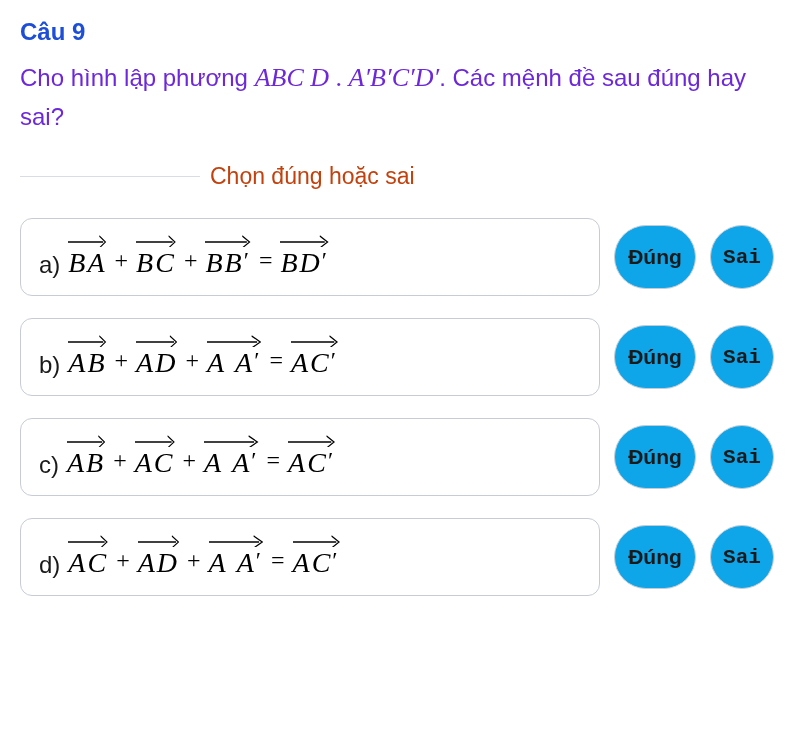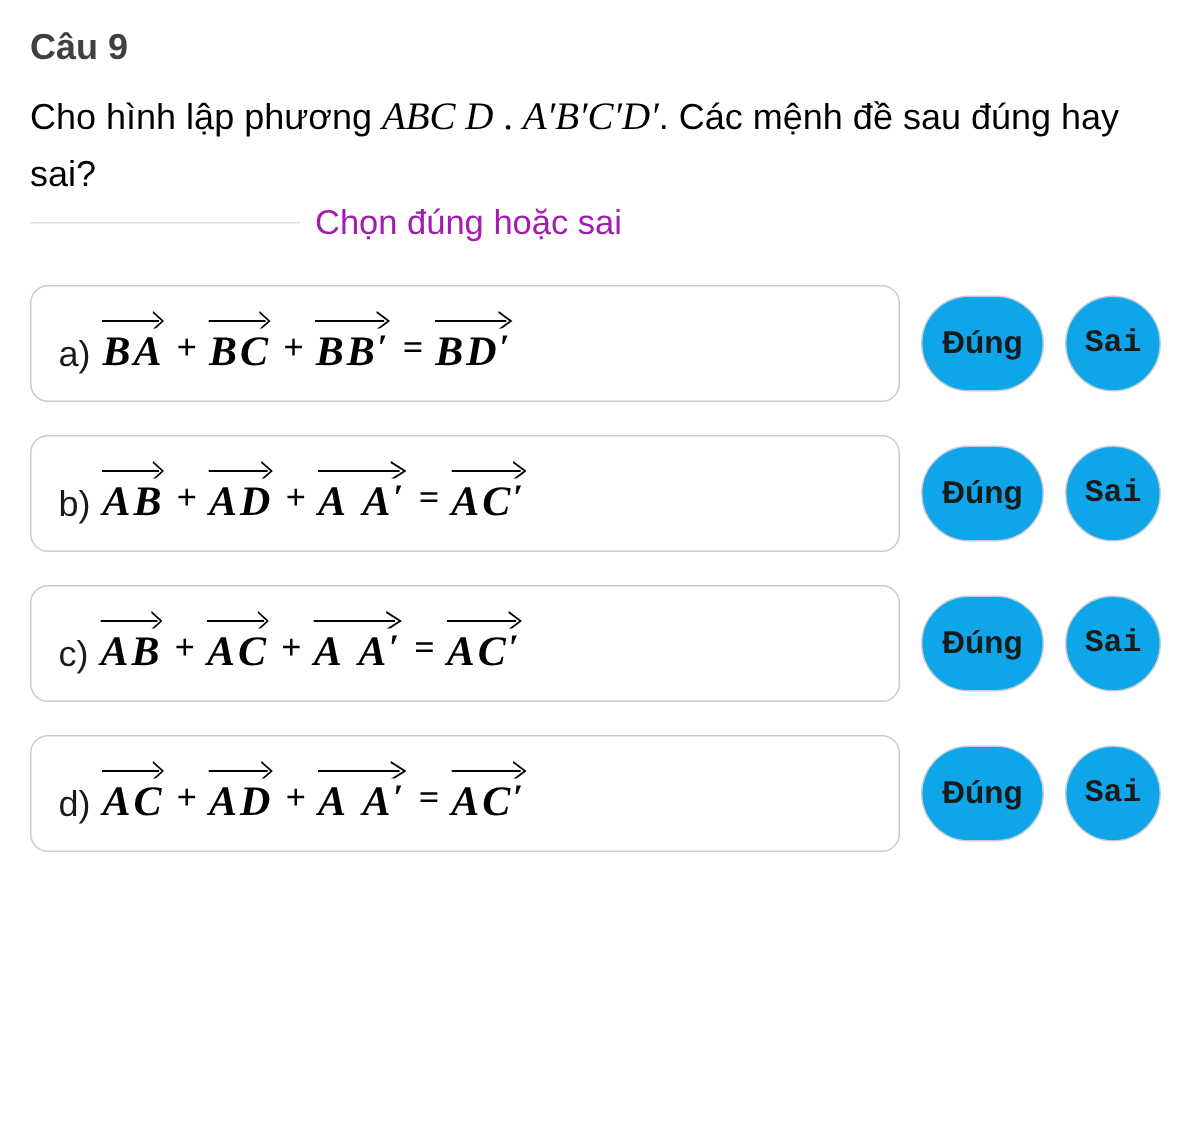--- a/index.html
+++ b/index.html
@@ -9,43 +9,44 @@
     font-family: Arial, Helvetica, sans-serif;
     background: #ffffff;
     width: 794px;
   }
   .container {
     padding: 18px 20px 30px 20px;
   }
   .q-title {
     font-size: 24px;
     font-weight: 700;
-    color: #404040;
+    color: #1d4ed8;
     margin-bottom: 12px;
   }
   .q-text {
     font-size: 24px;
-    color: #000000;
+    color: #6d28d9;
     line-height: 1.55;
+    margin-bottom: 28px;
   }
   .math-i { font-style: italic; font-family: 'Times New Roman', Times, serif; font-size: 26px; }
   .prime { font-family: 'Times New Roman', Times, serif; font-size: 26px; }
   .instruction-row {
     display: flex;
     align-items: center;
     margin-bottom: 28px;
   }
   .instr-line {
     flex: 0 0 180px;
     height: 1px;
     background: #d9dde3;
   }
   .instruction {
     font-size: 23px;
-    color: #a21caf;
+    color: #c2410c;
     padding: 0 10px;
     flex: 1;
     text-align: left;
   }
   .option-row {
     display: flex;
     align-items: center;
     gap: 14px;
     margin-bottom: 22px;
   }
@@ -63,21 +64,20 @@
     color: #1a1a1a;
     margin-right: 6px;
     line-height: 1;
     position: relative;
     top: 0px;
   }
   .eq {
     display: inline-flex;
     align-items: flex-end;
     gap: 0;
-    font-weight: bold;
   }
   .vec {
     position: relative;
     display: inline-block;
     padding-top: 14px;
     margin: 0 2px;
     line-height: 1;
   }
   .vec .arrow {
     position: absolute;

